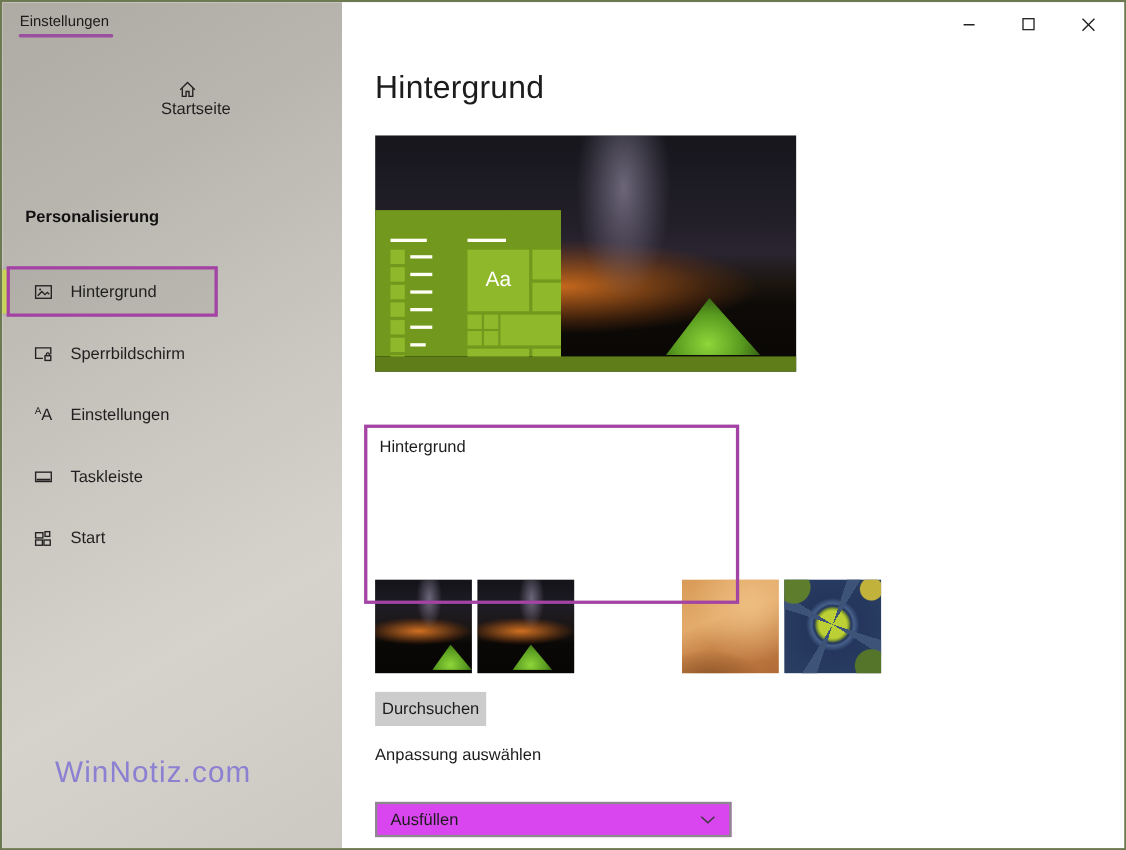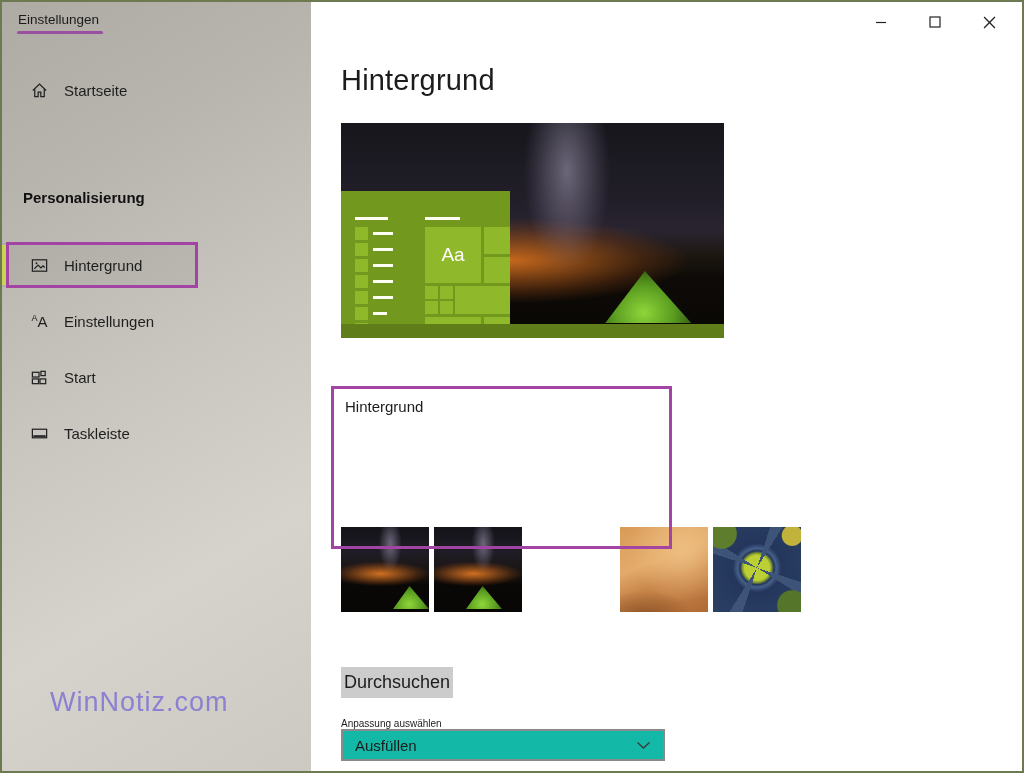--- a/index.html
+++ b/index.html
@@ -6,21 +6,21 @@
   html,body { width:1024px; height:773px; font-family:"Liberation Sans", sans-serif; background:#fff; }
   .window { width:1024px; height:773px; border:2px solid #6d7950; display:flex; position:relative; overflow:hidden; }
 
   
   .sidebar { width:309px; flex-shrink:0; position:relative;
     background:linear-gradient(150deg,#aeaaa4 0%,#b8b4ae 22%,#c9c5bf 48%,#d6d2cc 72%,#ccc8c2 100%); }
   .app-title { position:absolute; left:16px; top:10px; font-size:13.5px; color:#1b1b1b; }
   .title-underline { position:absolute; left:15px; top:29px; width:86px; height:3px; background:#9b4fa0; border-radius:2px; }
   .side-row { position:absolute; left:0; width:100%; height:36px; display:flex; align-items:center; padding-left:28px; cursor:pointer; }
   .side-row .lbl { margin-left:15px; font-size:15px; color:#1f1f1f; }
-  .home-row { top:70px; }
+  .home-row { top:70px;flex-direction:column; }
   .searchbox { position:absolute; left:20px; top:124px; width:336px; height:33px; border:2px solid #8a8a86;
     background:rgba(255,255,255,0.72); display:flex; align-items:center; padding:0 10px; }
   .searchbox input { flex:1; border:none; outline:none; background:transparent; font-size:15px; color:#3c3c3c; font-family:inherit; }
   .section-label { position:absolute; left:21px; top:187px; font-size:15px; font-weight:bold; color:#111; }
   .nav { position:absolute; left:0; top:241px; width:100%; }
   .nav-item { position:relative; height:44px; margin-bottom:12px; display:flex; align-items:center; padding-left:28px; cursor:pointer; }
   .nav-item .lbl { margin-left:15px; font-size:15px; color:#1f1f1f; }
   .nav-item.selected { background:rgba(0,0,0,0.05); width:196px; }
   .nav-item.selected::before { content:""; position:absolute; left:0; top:2px; bottom:2px; width:5px; background:#c9d455; }
   .icn { width:19px; height:19px; flex-shrink:0; }
@@ -77,24 +77,24 @@
       radial-gradient(ellipse 70px 40px at 28% 108%, #8a5226, rgba(138,82,38,0) 70%),
       radial-gradient(ellipse at 70% 25%, #edbd80, rgba(237,189,128,0) 60%),
       linear-gradient(160deg,#d99b57 0%,#e3ab6b 40%,#c8854a 62%,#b06a35 100%); }
   .t-round { background:
       radial-gradient(circle at 10% 8%, #5e7e2e 0 13%, rgba(94,126,46,0) 14%),
       radial-gradient(circle at 90% 92%, #55752a 0 13%, rgba(85,117,42,0) 14%),
       radial-gradient(circle at 90% 10%, #c0b23a 0 9%, rgba(192,178,58,0) 10%),
       repeating-conic-gradient(from 18deg at 50% 48%, #3d5377 0deg 14deg, rgba(61,83,119,0) 14deg 90deg),
       radial-gradient(circle at 50% 48%, #bccf34 0 20%, #8aa32b 23%, #24365c 27%, #46608a 31%, #24365c 39%, #2b3f63 100%); }
 
-  .browse-btn { position:absolute; left:30px; top:627px; width:112px; height:31px; background:#cccccc; border:none;
-    font-size:18px; color:#1c1c1c; font-family:inherit; display:flex; align-items:center; justify-content:center; cursor:pointer;margin-top:38px; }
-  .fit-label { position:absolute; left:30px; top:716px; font-size:10px; color:#1c1c1c; }
-  .fit-select { position:absolute; left:30px; top:727px; width:324px; height:32px; border:2px solid #8a8a8a; background:#14b8a6;
+  .browse-btn { position:absolute; left:30px; top:627px; width:101px; height:31px; background:#cccccc; border:none;
+    font-size:15px; color:#1c1c1c; font-family:inherit; display:flex; align-items:center; justify-content:center; cursor:pointer; }
+  .fit-label { position:absolute; left:30px; top:676px; font-size:15px; color:#1c1c1c; }
+  .fit-select { position:absolute; left:30px; top:727px; width:324px; height:32px; border:2px solid #8a8a8a; background:#d946ef;
     display:flex; align-items:center; justify-content:space-between; padding:0 12px; font-size:15px; color:#1c1c1c; cursor:pointer; }
 </style>
 </head>
 <body>
 
 <div class="window">
 
   <aside class="sidebar">
     <div class="app-title">Einstellungen</div>
     <div class="title-underline"></div>
@@ -113,38 +113,46 @@
     <nav class="nav">
       <div class="nav-item selected">
         <svg class="icn" viewBox="0 0 20 20" fill="none" stroke="#222" stroke-width="1.3">
           <rect x="2.5" y="4" width="15" height="12"></rect>
             <path d="M4.5 13.5 l4-4 3 3 2.2-2.2 1.8 1.8"></path>
             <circle cx="6.8" cy="7.6" r="1" fill="#222" stroke="none"></circle>
         </svg>
         <span class="lbl">Hintergrund</span>
       </div>
       <div class="nav-item">
+        <svg class="icn" viewBox="0 0 20 20" fill="none" stroke="#222" stroke-width="1.3">
+          <path d="M17 10.5 V4.5 H2.5 V14.5 H9.5"></path>
+          <rect x="11.5" y="12" width="5.5" height="4.5"></rect>
+            <path d="M12.8 12 v-1.3 a1.4 1.4 0 0 1 2.8 0 V12"></path>
+        </svg>
+        <span class="lbl">Sperrbildschirm</span>
+      </div>
+      <div class="nav-item">
         <span class="fonts-glyph"><sup>A</sup>A</span>
         <span class="lbl">Einstellungen</span>
+      </div>
+      <div class="nav-item">
+        <svg class="icn" viewBox="0 0 20 20" fill="none" stroke="#222" stroke-width="1.3">
+          <rect x="2.5" y="5.5" width="15" height="9"></rect>
+            <rect x="3.5" y="11.8" width="13" height="1.8" fill="#222" stroke="none"></rect>
+        </svg>
+        <span class="lbl">Taskleiste</span>
       </div>
       <div class="nav-item">
         <svg class="icn" viewBox="0 0 20 20" fill="none" stroke="#222" stroke-width="1.3">
           <rect x="2.5" y="4.5" width="7" height="5"></rect>
             <rect x="11.5" y="3.5" width="4.5" height="4.5"></rect>
           <rect x="2.5" y="11.5" width="6.5" height="5"></rect>
             <rect x="10.5" y="11.5" width="6" height="5"></rect>
         </svg>
         <span class="lbl">Start</span>
-      </div>
-      <div class="nav-item">
-        <svg class="icn" viewBox="0 0 20 20" fill="none" stroke="#222" stroke-width="1.3">
-          <rect x="2.5" y="5.5" width="15" height="9"></rect>
-            <rect x="3.5" y="11.8" width="13" height="1.8" fill="#222" stroke="none"></rect>
-        </svg>
-        <span class="lbl">Taskleiste</span>
       </div>
     </nav>
 
     <div class="anno-box-side"></div>
     <div class="watermark">WinNotiz.com</div>
   </aside>
 
   <main class="content">
 
     <div class="win-controls">

